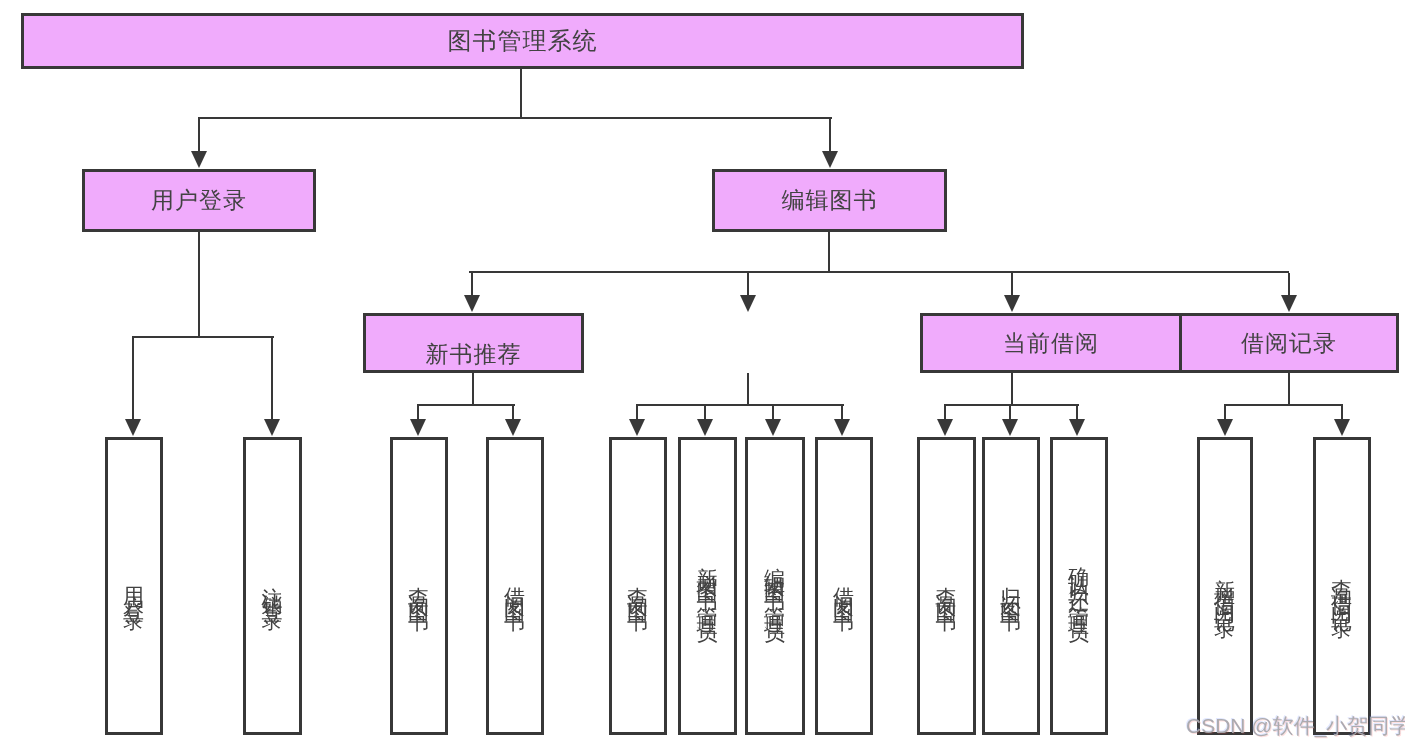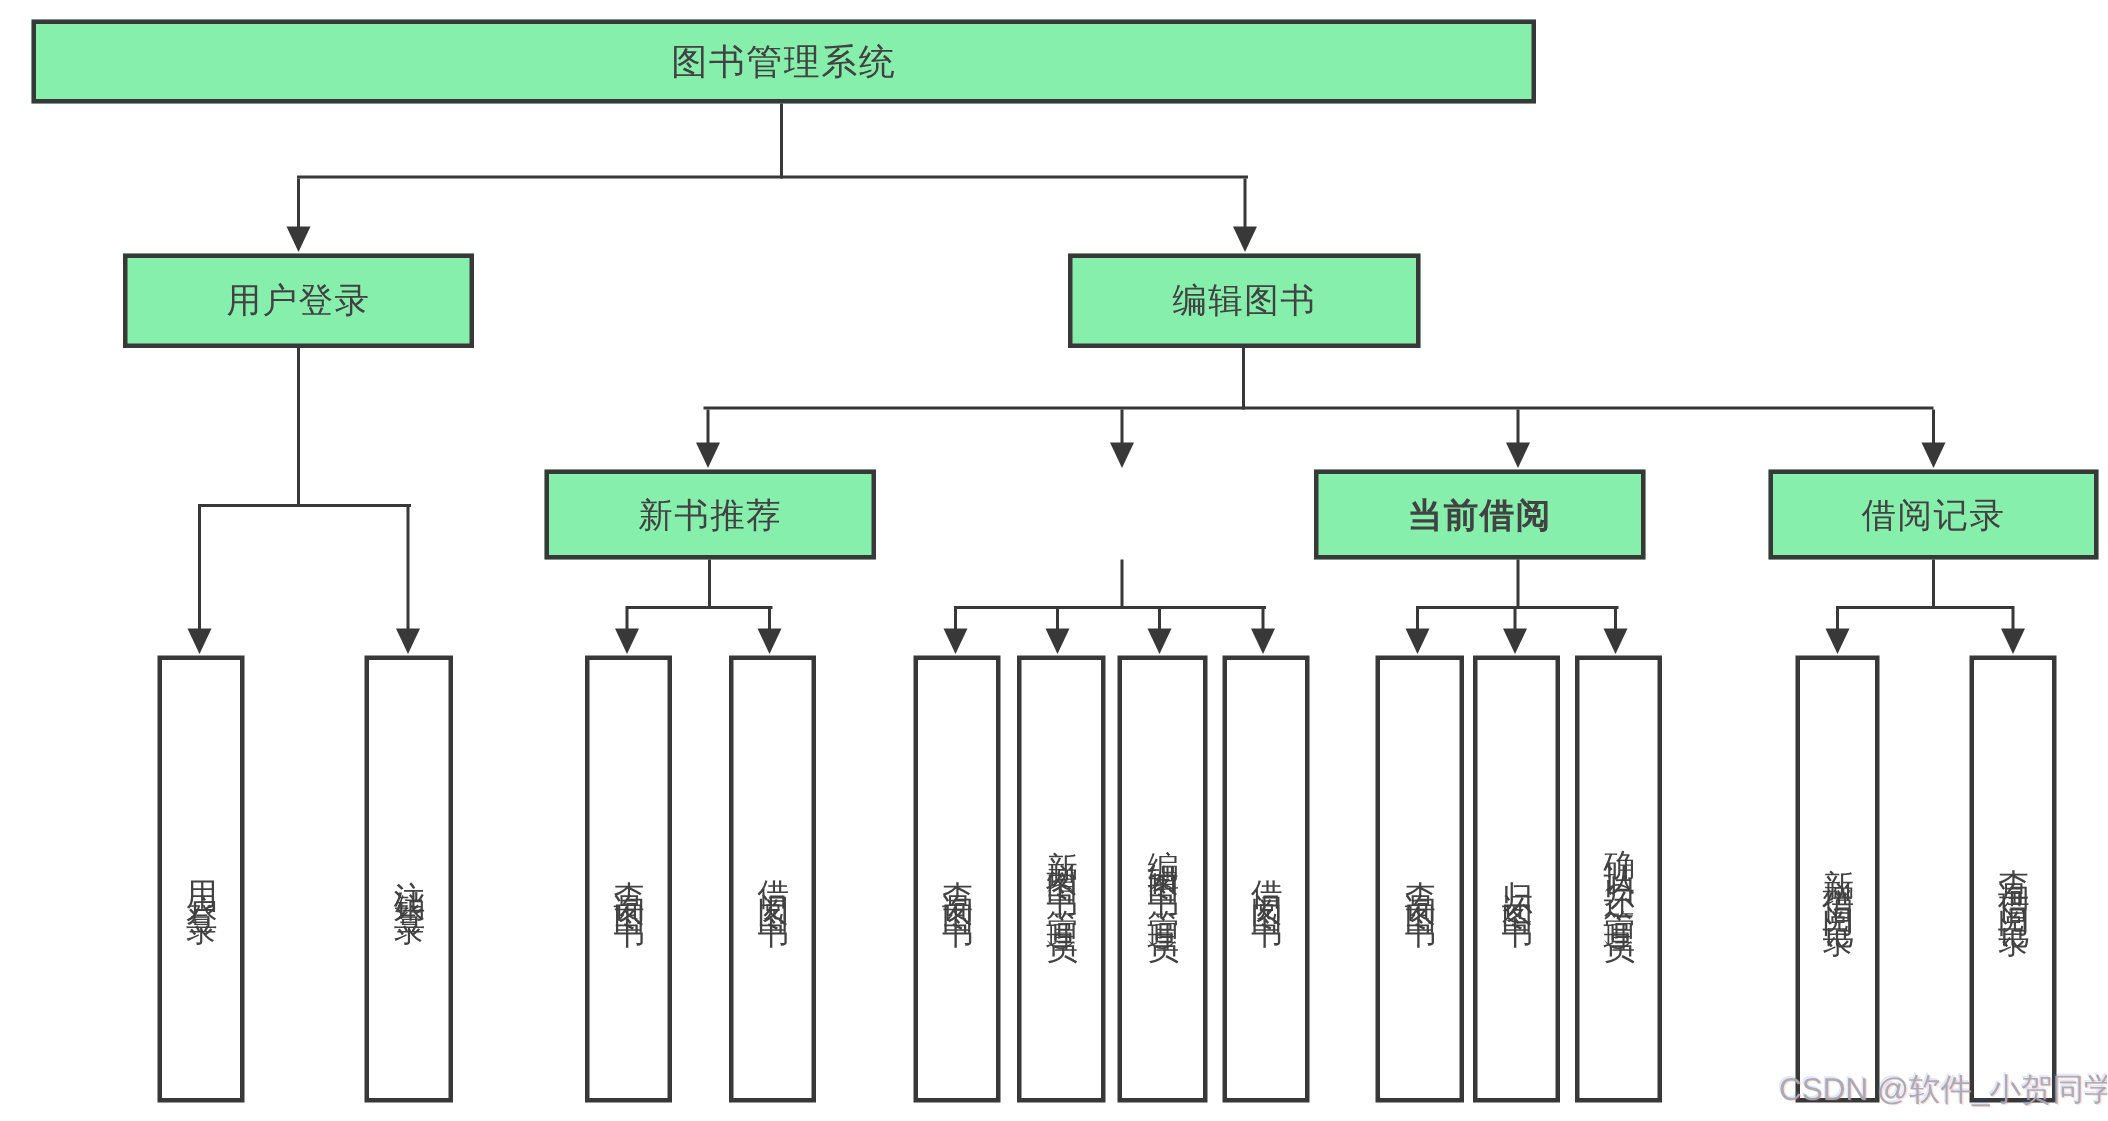--- a/index.html
+++ b/index.html
@@ -2,21 +2,21 @@
 <html><head>
 <meta charset="utf-8">
 <style>
   html,body{margin:0;padding:0;background:#ffffff;}
   #stage{
     position:relative;width:1405px;height:747px;background:#ffffff;
     font-family:"Liberation Sans","DejaVu Sans",sans-serif;
     color:#3d3d3d;overflow:hidden;
   }
   .hbox{
-    position:absolute;box-sizing:border-box;background:#86efac;
+    position:absolute;box-sizing:border-box;background:#f0abfc;
     border:3px solid #383838;display:flex;align-items:center;justify-content:center;
     font-size:23px;letter-spacing:1px;color:#424242;white-space:nowrap;
   }
   .hbox.root{font-size:24px;}
   .vbox{
     position:absolute;box-sizing:border-box;background:#ffffff;
     border:3px solid #383838;display:flex;align-items:center;justify-content:center;
   }
   .vbox span{
     writing-mode:vertical-rl;text-orientation:mixed;
@@ -68,24 +68,24 @@
   <div class="ln" style="left:469px;top:271px;width:820px;height:2px;"></div>
   <div class="ln" style="left:471px;top:273px;width:2px;height:24px;"></div>
   <div class="ar" style="left:464px;top:295px;"></div>
   <div class="ln" style="left:747px;top:273px;width:2px;height:24px;"></div>
   <div class="ar" style="left:740px;top:295px;"></div>
   <div class="ln" style="left:1011px;top:273px;width:2px;height:24px;"></div>
   <div class="ar" style="left:1004px;top:295px;"></div>
   <div class="ln" style="left:1288px;top:273px;width:2px;height:24px;"></div>
   <div class="ar" style="left:1281px;top:295px;"></div>
 
-  <div class="hbox" style="left:363px;top:313px;width:221px;height:60px;">
+  <div class="hbox" style="left:363px;top:313px;width:221px;height:60px;align-items:flex-end;">
     <span>新书推荐</span>
   </div>
-  <div class="hbox" style="left:876px;top:313px;width:221px;height:60px;font-weight:bold;">
+  <div class="hbox" style="left:920px;top:313px;width:262px;height:60px;">
     <span>当前借阅</span>
   </div>
   <div class="hbox" style="left:1179px;top:313px;width:220px;height:60px;">
     <span>借阅记录</span>
   </div>
 
   <div class="ln" style="left:472px;top:373px;width:2px;height:33px;"></div>
   <div class="ln" style="left:417px;top:404px;width:98px;height:2px;"></div>
   <div class="ln" style="left:417px;top:406px;width:2px;height:15px;"></div>
   <div class="ar" style="left:410px;top:419px;"></div>

